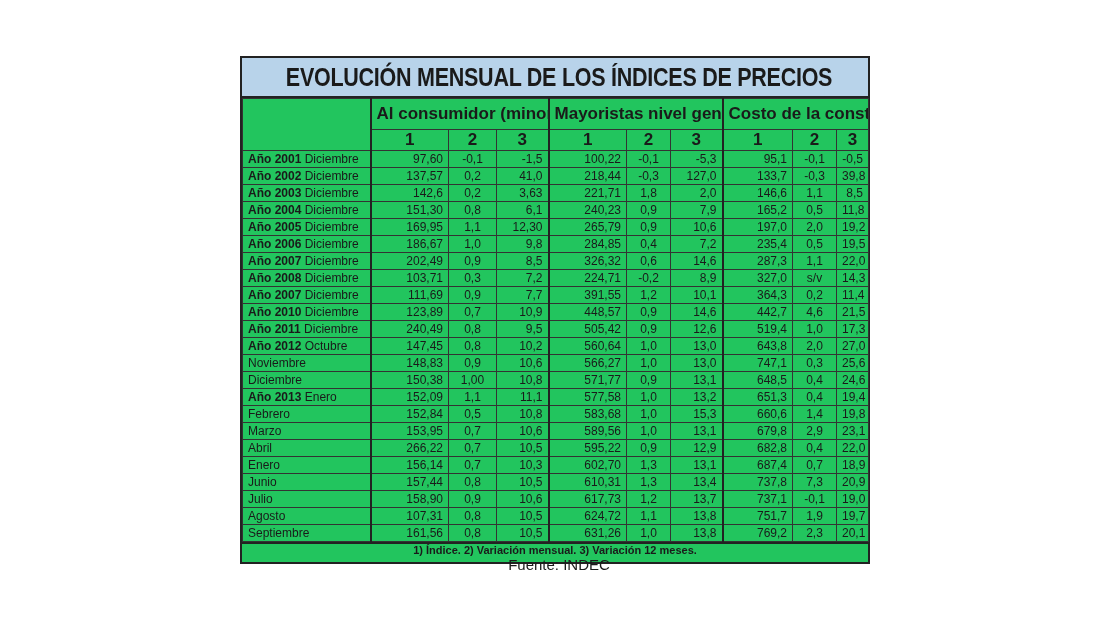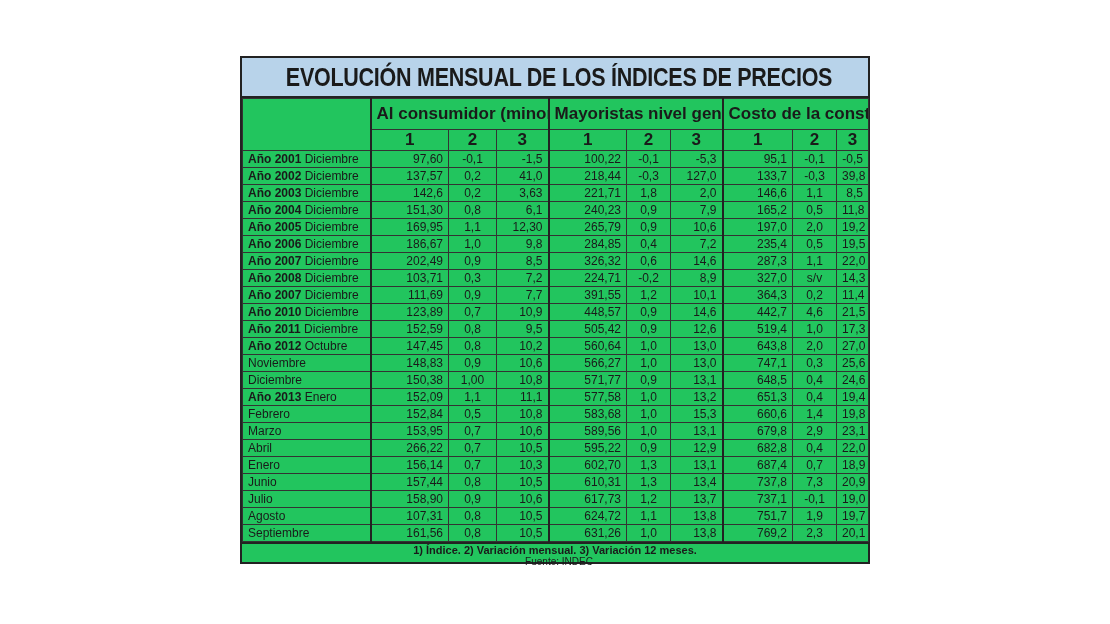--- a/index.html
+++ b/index.html
@@ -22,21 +22,21 @@
     th { font-weight: bold; font-size: 17px; }
     .grp-head th { height: 30px; border-bottom: 1px solid #333; }
     .num-head th { height: 20px; text-align: center; }
     .label-col { width: 118px; text-align: left; border-radius: 6px; }
     td.n { text-align: right; }
     td.c { text-align: center; }
     .thick-l { border-left: 2px solid #222 !important; }
     .lbl-bold { font-weight: bold; }
     .foot { border-top: 2px solid #222; height: 18px; display: flex; justify-content: space-between; align-items: center; padding: 0 6px; font-size: 11px; flex-direction: column; }
     .foot .notes { font-weight: bold; }
-    .foot .src { font-size: 10px; margin-left: 8px; }
+    .foot .src { font-size: 15px; margin-left: 8px; }
     .empty-corner { border-bottom: 1px solid #333; }
   </style>
 </head>
 <body>
 
 <div class="frame">
   <div class="title-wrap">
     <div class="title">EVOLUCIÓN MENSUAL DE LOS ÍNDICES DE PRECIOS</div>
   </div>
   <table>
@@ -187,21 +187,21 @@
           <td class="n">10,9</td>
           <td class="n thick-l">448,57</td>
           <td class="c">0,9</td>
           <td class="n">14,6</td>
           <td class="n thick-l">442,7</td>
           <td class="c">4,6</td>
           <td class="n">21,5</td>
         </tr>
         <tr>
           <td class="label-col"><span class="lbl-bold">Año 2011</span> <span>Diciembre</span></td>
-          <td class="n thick-l">152,59</td>
+          <td class="n thick-l">240,49</td>
           <td class="c">0,8</td>
           <td class="n">9,5</td>
           <td class="n thick-l">505,42</td>
           <td class="c">0,9</td>
           <td class="n">12,6</td>
           <td class="n thick-l">519,4</td>
           <td class="c">1,0</td>
           <td class="n">17,3</td>
         </tr>
         <tr>

